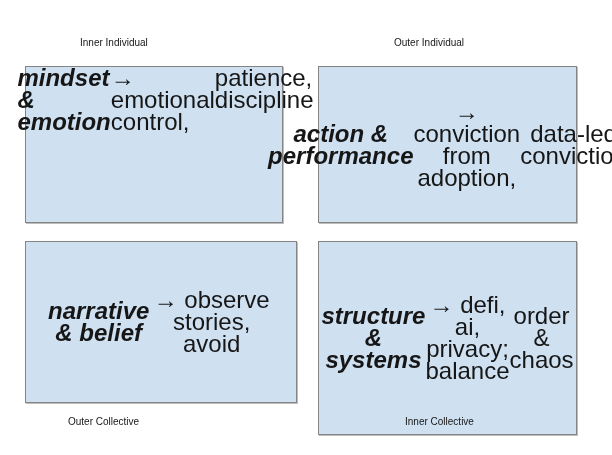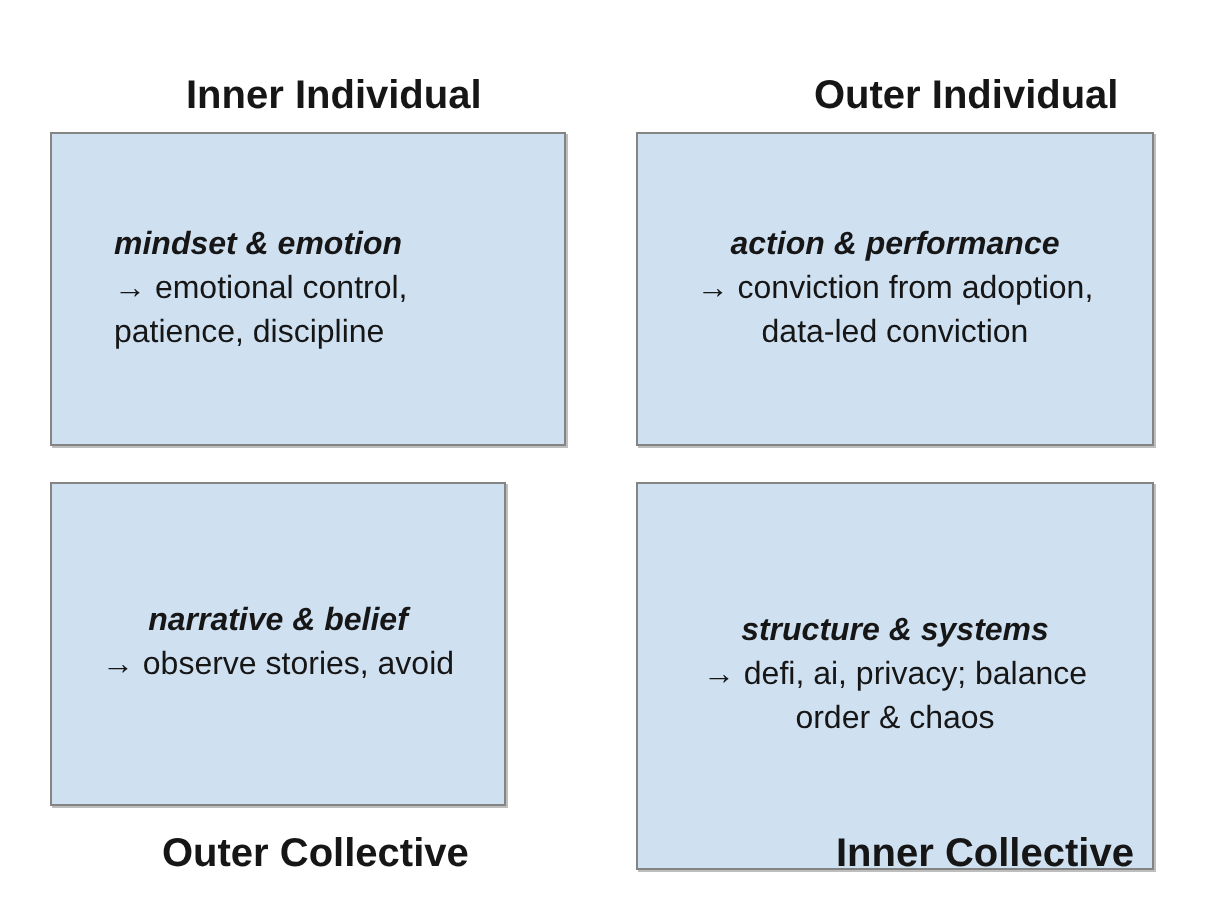--- a/index.html
+++ b/index.html
@@ -10,47 +10,45 @@
   }
   .canvas {
     position: relative;
     width: 612px;
     height: 455px;
     background: var(--background, #ffffff);
     overflow: hidden;
   }
   .axis-label {
     position: absolute;
-    font-size: 20px;
-    font-weight: bold;
+    font-size: 10px;
+    font-weight: normal;
     color: var(--text, #161616);
     white-space: nowrap;
-    margin-left: 13px;
   }
   .qbox {
     position: absolute;
     box-sizing: border-box;
     background: var(--box-fill, #cfe0f1);
     border: 1px solid var(--box-border, #848484);
     box-shadow: 1px 1px 0 rgba(110,110,110,0.45);
     display: flex;
-    flex-direction: column;
     justify-content: center;
     color: var(--text, #161616);
-    font-size: 16px;
+    font-size: 24px;
     line-height: 22px;
   }
   .qbox .qtitle {
     font-weight: bold;
     font-style: italic;
   }
   
   .pos-top-left     { left: 25px;  top: 66px;  width: 258px; height: 157px; }
   .pos-top-right    { left: 318px; top: 66px;  width: 259px; height: 157px; }
-  .pos-bottom-left  { left: 25px;  top: 241px; width: 228px; height: 162px; }
+  .pos-bottom-left  { left: 25px;  top: 241px; width: 272px; height: 162px; }
   .pos-bottom-right { left: 318px; top: 241px; width: 259px; height: 194px; }
   .align-left   { align-items: flex-start; text-align: left;  padding: 0 8px 0 31px; }
   .align-center { align-items: center;     text-align: center; padding: 0 22px; }
   .lbl-inner-individual { left: 80px;  top: 37px;  }
   .lbl-outer-individual { left: 394px; top: 37px;  }
   .lbl-inner-collective { left: 68px;  top: 416px; }
   .lbl-outer-collective { left: 405px; top: 416px; }
 </style>
 </head>
 <body>

